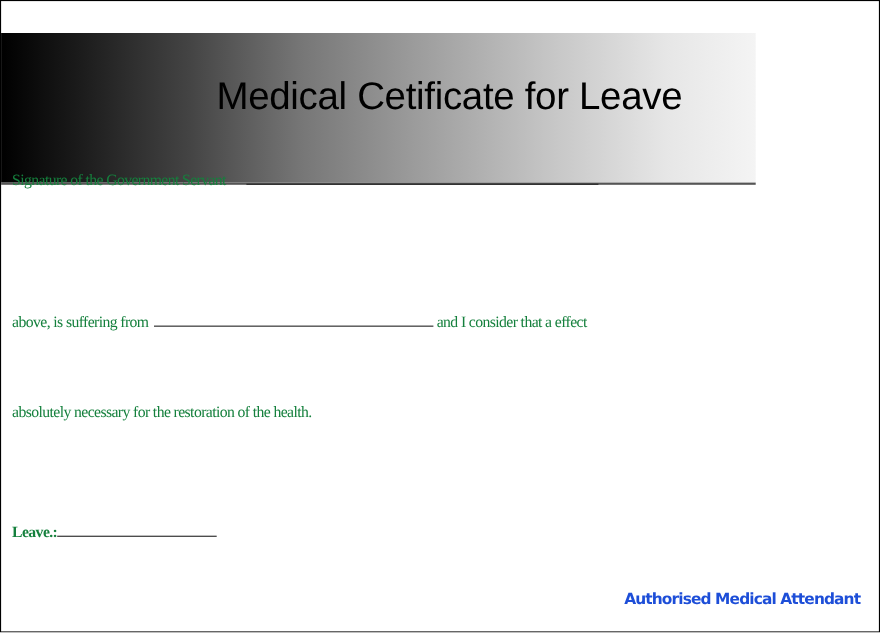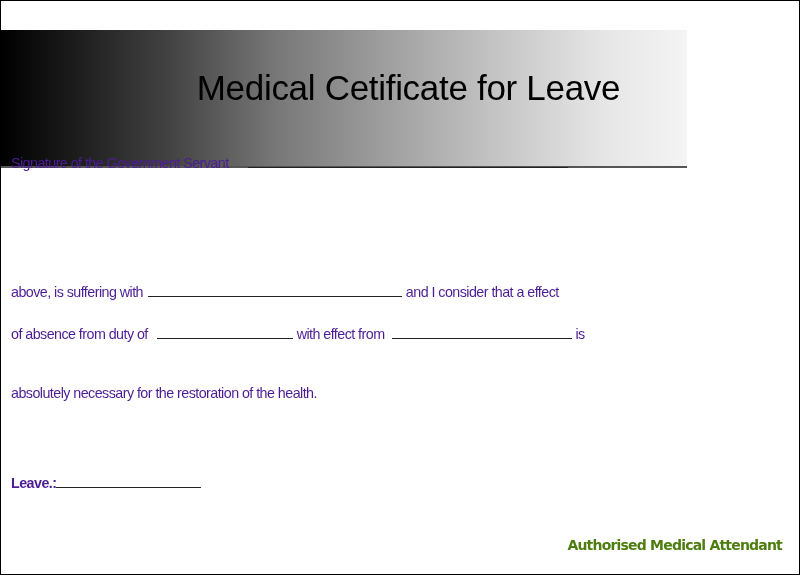--- a/index.html
+++ b/index.html
@@ -14,63 +14,56 @@
       border-bottom: 2px solid #555;
       margin-top: 29px;
     }
     .title {
       position: absolute; left: 0; width: 815px; top: 38px; text-align: center;
       font-family: "Liberation Sans", sans-serif; font-size: 35px; color: #000;
       letter-spacing: -0.3px;
     }
     .line {
       position: absolute; left: 10px;
-      font-family: Liberation Sans, sans-serif; font-size: 14.3px; color: #4c1d95;
+      font-family: Liberation Serif, serif; font-size: 14.3px; color: #15803d;
       white-space: nowrap; letter-spacing: -0.55px;
     }
     .blank {
       display: inline-block; border-bottom: 1.6px solid #222; height: 14px; vertical-align: baseline;
     }
     .bold { font-weight: bold; }
     .sig {
       position: absolute; right: 17px; top: 536px;
-      font-family: "DejaVu Sans", sans-serif; font-size: 14px; font-weight: bold; color: #4d7c0f;
+      font-family: "DejaVu Sans", sans-serif; font-size: 14px; font-weight: bold; color: #1d4ed8;
       letter-spacing: -0.8px;
     }
   </style>
 </head>
 <body>
 
 <div class="frame">
   <div class="header">
     <div class="title">Medical Cetificate for Leave</div>
   </div>
 
   <div class="line" style="top:152px;">
     <span>Signature of the Government Servant</span>
     <span class="blank" style="width:320px; margin-left:16px;"></span>
   </div>
 
 
 
   <div class="line" style="top:281px;">
-    <span>above, is suffering with</span>
+    <span>above, is suffering from</span>
     <span class="blank" style="width:254px; margin-left:2px;"></span>
     <span>and I  consider that a effect</span>
   </div>
 
-  <div class="line" style="top:323px;">
-    <span>of absence from duty of</span>
-    <span class="blank" style="width:136px; margin-left:6px;"></span>
-    <span>with effect from</span>
-    <span class="blank" style="width:180px; margin-left:4px;"></span>
-    <span>is</span>
-  </div>
 
-  <div class="line" style="top:384px;">
+  <div class="line" style="top:366px;">
     <span>absolutely necessary for the restoration of the health.</span>
   </div>
 
   <div class="line bold" style="top:472px;">
     <span>Leave.:</span><span class="blank" style="width:145px;"></span>
   </div>
 
   <div class="sig">Authorised Medical Attendant</div>
 </div>
 

